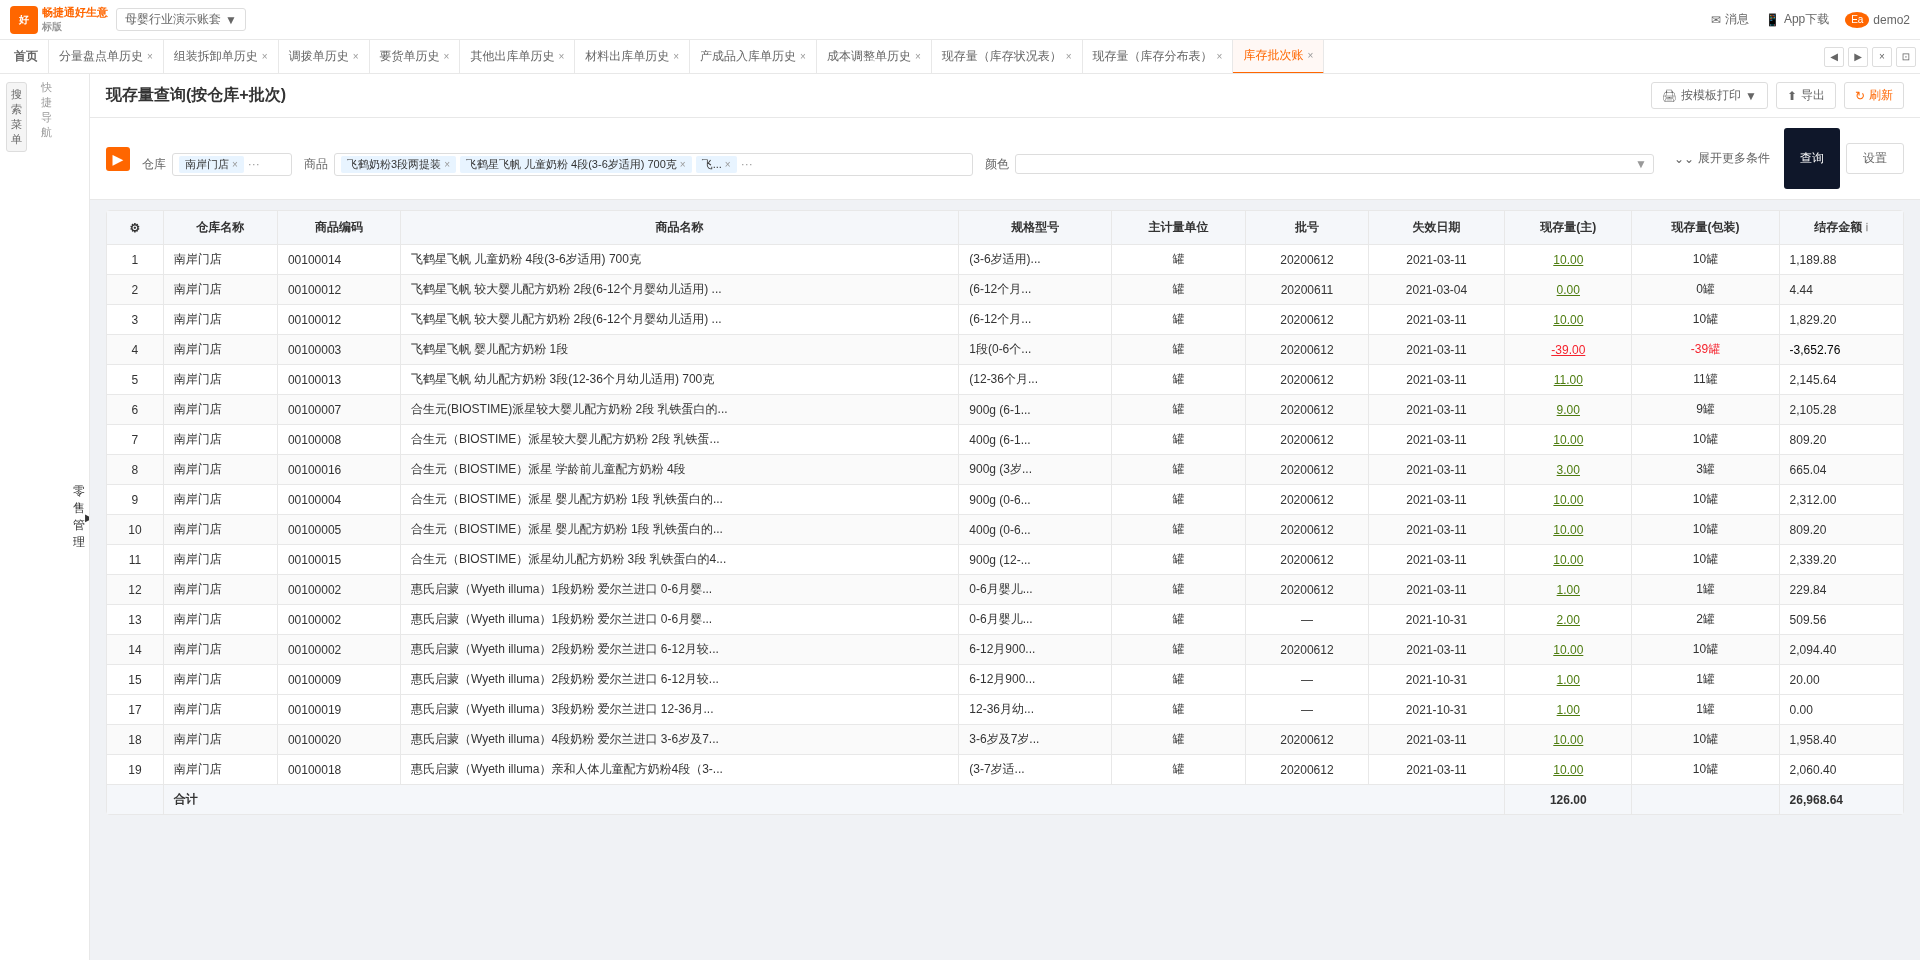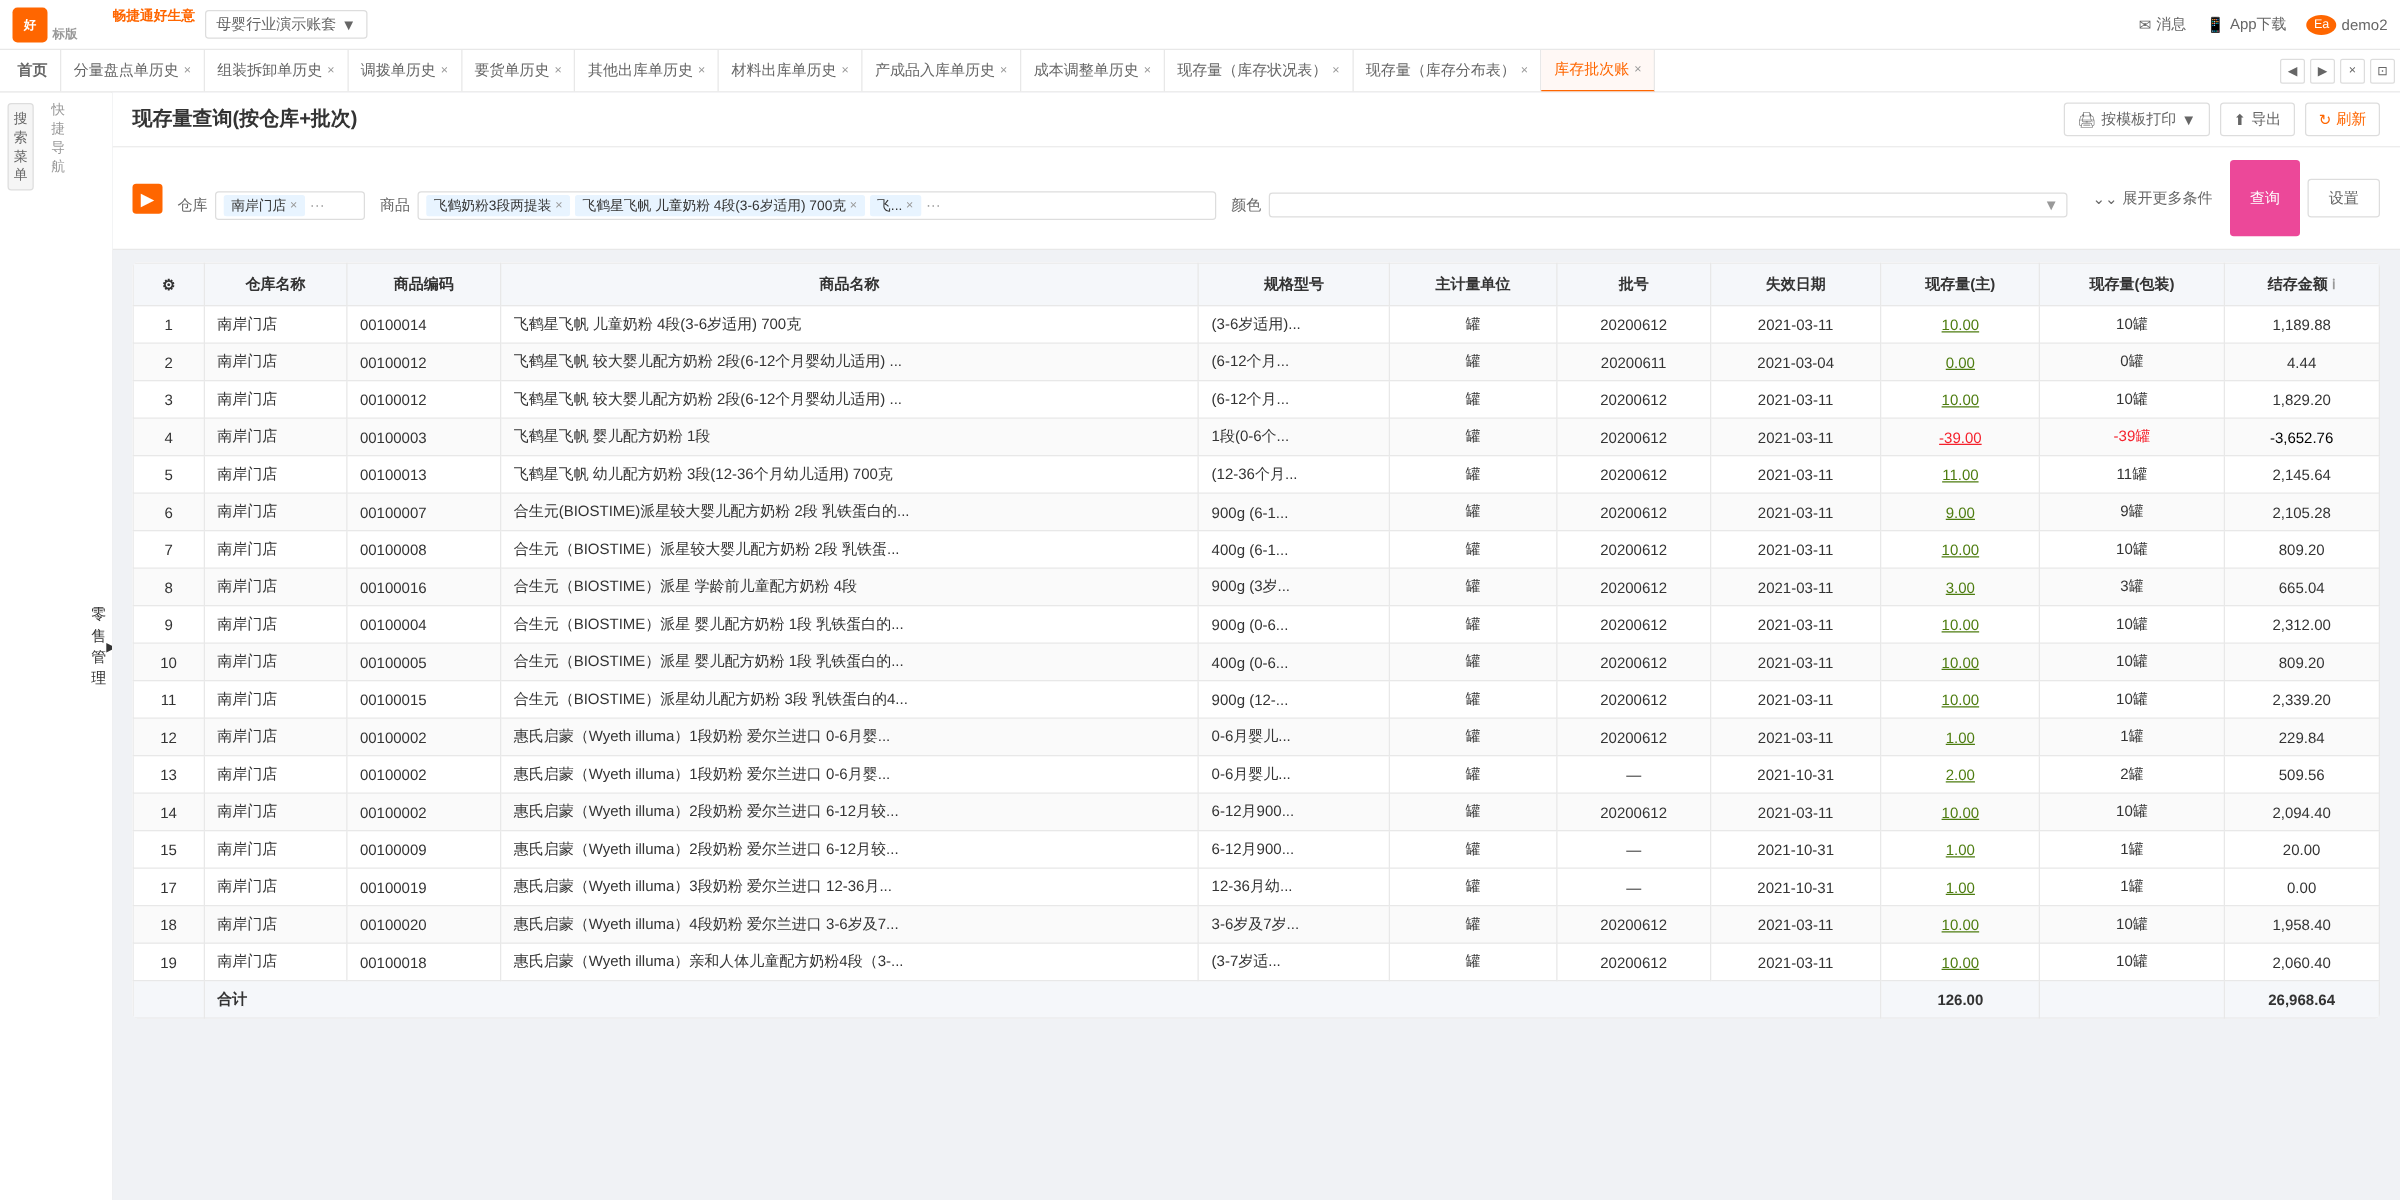--- a/index.html
+++ b/index.html
@@ -53,45 +53,45 @@
     .filter-field { display: flex; align-items: center; gap: 6px; margin-top: 11px; }
     .filter-label { font-size: 12px; color: #666; white-space: nowrap; }
     .filter-tag-container { display: flex; align-items: center; gap: 4px; min-width: 120px; border: 1px solid #ddd; border-radius: 3px; padding: 2px 6px; background: #fff; }
     .filter-tag { display: flex; align-items: center; gap: 3px; background: #e8f4ff; border-radius: 2px; padding: 1px 6px; font-size: 11px; color: #333; }
     .filter-tag-close { color: #999; cursor: pointer; font-size: 10px; }
     .filter-dots { color: #999; cursor: pointer; }
     .filter-product-container { display: flex; align-items: center; gap: 4px; flex: 1; border: 1px solid #ddd; border-radius: 3px; padding: 2px 6px; background: #fff; min-width: 400px; }
     .filter-color-container { display: flex; align-items: center; gap: 4px; min-width: 120px; border: 1px solid #ddd; border-radius: 3px; padding: 2px 6px; background: #fff; flex: 1; }
     .filter-down-arrow { color: #999; margin-left: auto; }
     .filter-more-btn { display: flex; align-items: center; gap: 4px; color: #666; cursor: pointer; font-size: 12px; padding: 4px 8px; }
-    .btn-query { background: #ec4899; color: white; border: none; border-radius: 3px; padding: 22px 16px; cursor: pointer; font-size: 12px; white-space: nowrap; }
+    .btn-query { background: #0f172a; color: white; border: none; border-radius: 3px; padding: 22px 16px; cursor: pointer; font-size: 12px; white-space: nowrap; }
     .btn-settings { background: #fff; color: #666; border: 1px solid #ddd; border-radius: 3px; padding: 6px 16px; cursor: pointer; font-size: 12px; }
 
     
     .table-container { flex: 1; overflow: auto; padding: 10px 16px; }
     .data-table { width: 100%; border-collapse: collapse; background: #fff; border-radius: 4px; overflow: hidden; }
     .data-table thead th { background: #f5f7fa; border: 1px solid #e8e8e8; padding: 8px 10px; font-weight: bold; font-size: 12px; color: #333; white-space: nowrap; text-align: center; }
     .data-table tbody td { border: 1px solid #e8e8e8; padding: 6px 10px; font-size: 12px; color: #333; white-space: nowrap; }
     .data-table tbody tr.striped { background: #fafafa; }
     .num-link { color: #4d7c0f; text-decoration: underline; cursor: pointer; }
     .row-num { color: #999; text-align: center; }
     .col-center { text-align: center; }
-    .col-right { text-align: center; }
+    .col-right { text-align: left; }
     .footer-row td { background: #f5f7fa; font-weight: bold; border: 1px solid #e8e8e8; padding: 8px 10px; }
     .info-icon { color: #999; font-size: 11px; cursor: pointer; }
   </style>
 </head>
 <body>
 
 <div class="top-bar">
   <div class="top-bar-left">
     <div class="logo-area">
       <div class="logo-icon">好</div>
       <div>
-        <div style="font-size:11px;margin-left:48px;">畅捷通好生意</div>
+        <div style="font-size:11px;">畅捷通好生意</div>
         <div style="font-size:10px;color:#999;">标版</div>
       </div>
     </div>
     <div class="industry-select">
       <span>母婴行业演示账套</span>
       <span>▼</span>
     </div>
   </div>
   <div class="top-bar-right">
     <div class="top-bar-right-item">

